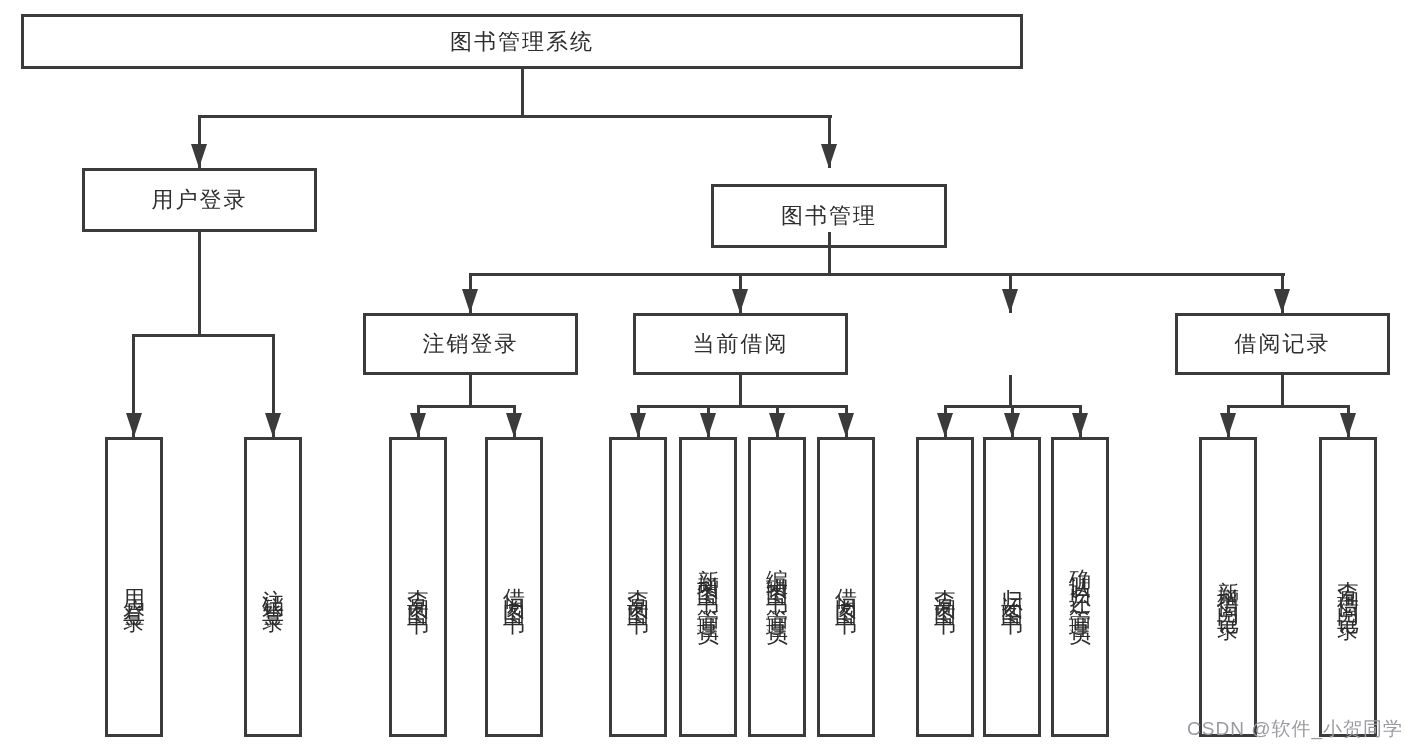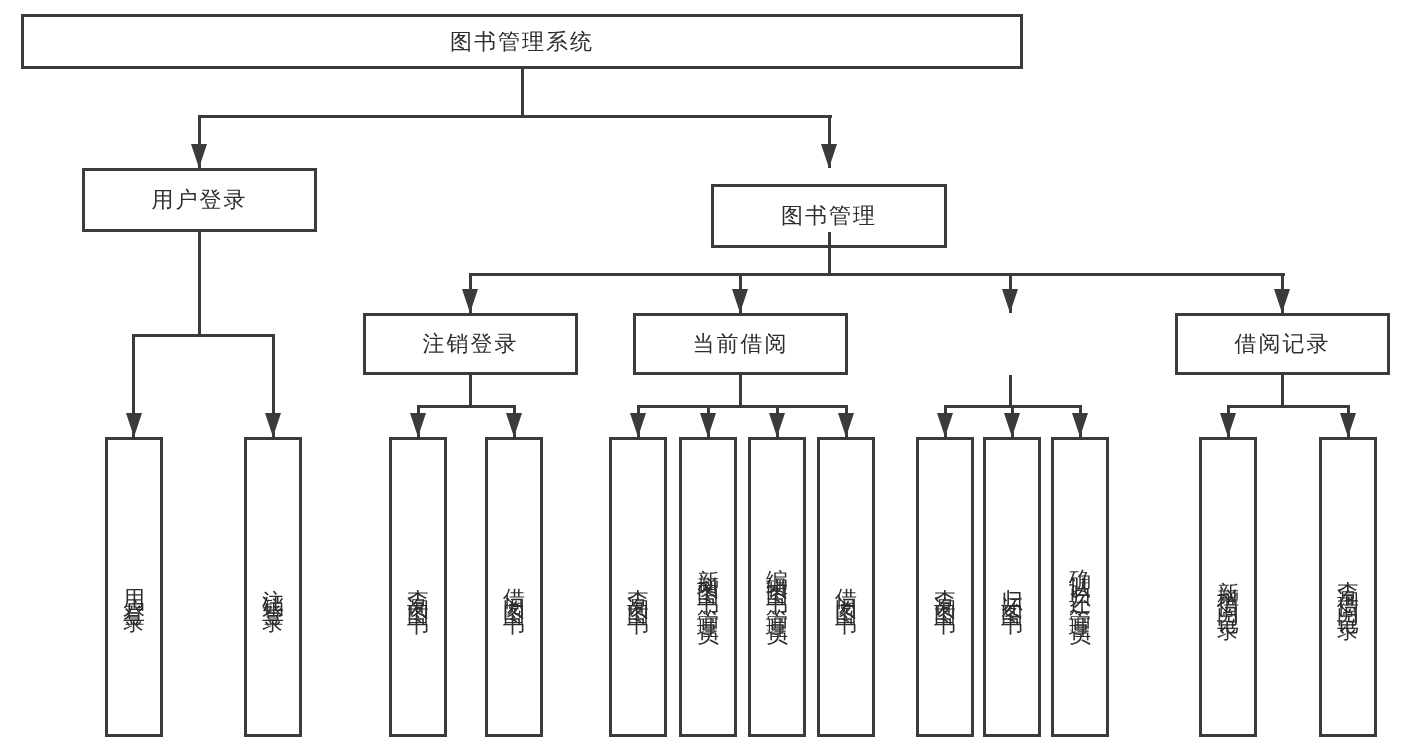--- a/index.html
+++ b/index.html
@@ -180,14 +180,15 @@
   <div class="arrow" style="left:1004px; top:413px;"></div>
   <div class="arrow" style="left:1072px; top:413px;"></div>
 
   <div class="line" style="left:1281px; top:375px; width:3px; height:33px;"></div>
   <div class="line" style="left:1227px; top:405px; width:123px; height:3px;"></div>
   <div class="line" style="left:1227px; top:405px; width:3px; height:32px;"></div>
   <div class="line" style="left:1347px; top:405px; width:3px; height:32px;"></div>
   <div class="arrow" style="left:1220px; top:413px;"></div>
   <div class="arrow" style="left:1340px; top:413px;"></div>
 
+  <div class="watermark">CSDN @软件_小贺同学</div>
 
 </div>
 
 </body></html>

